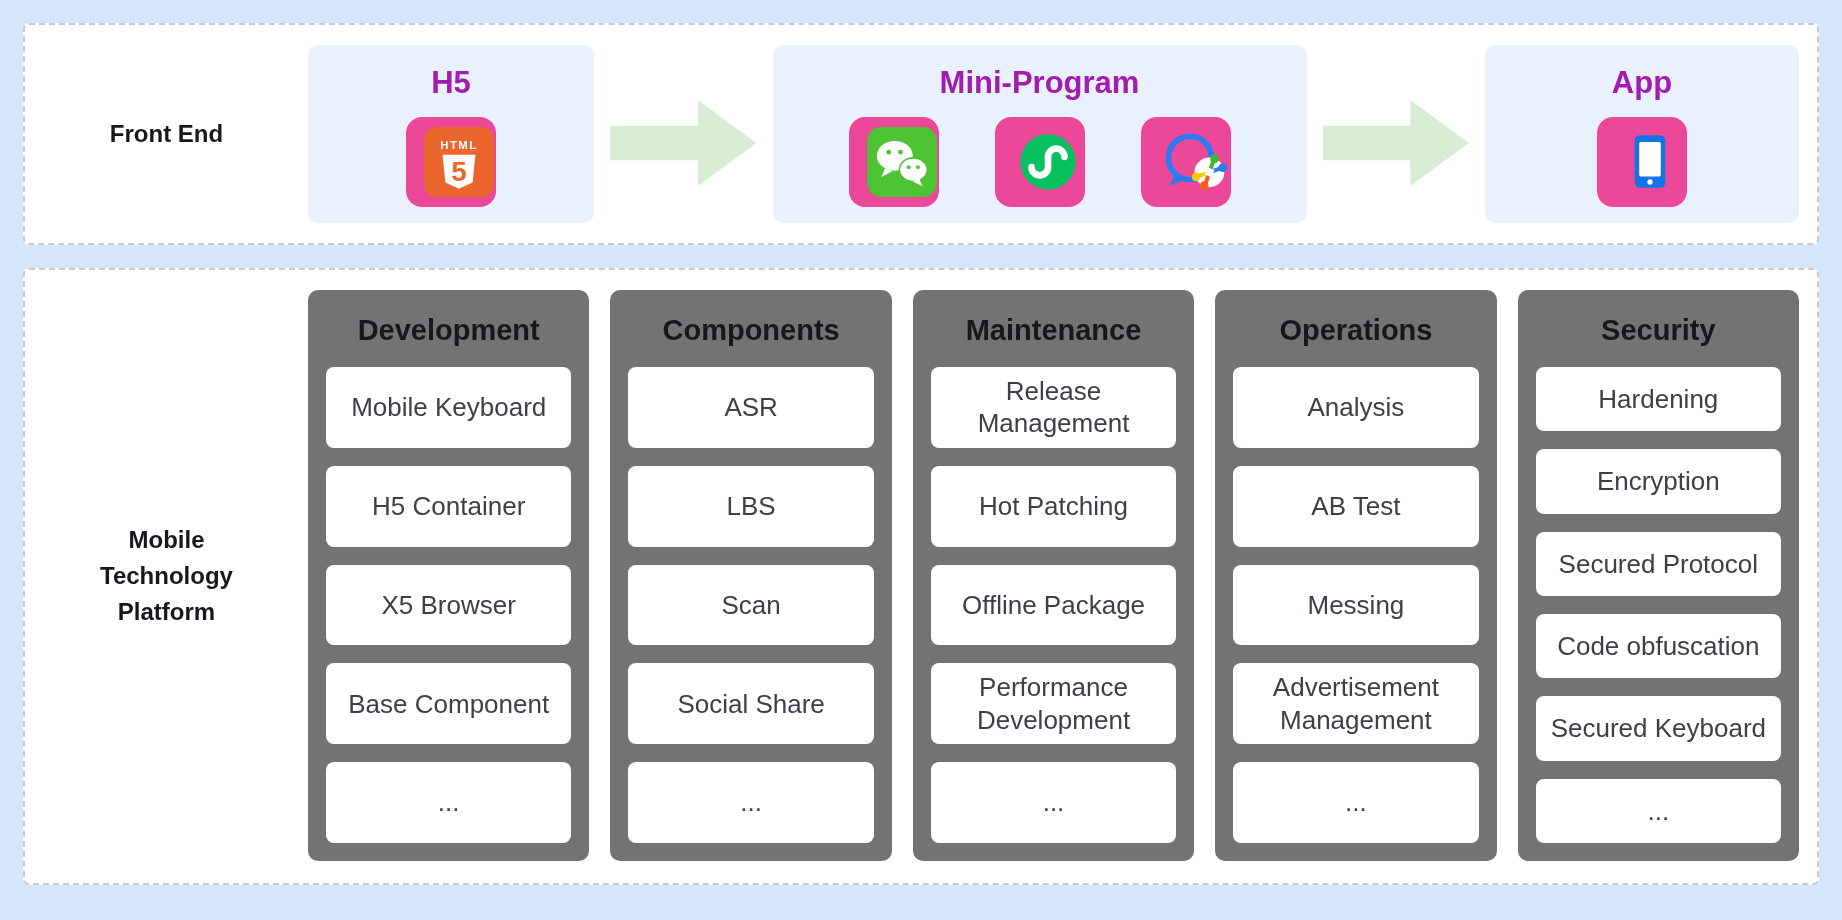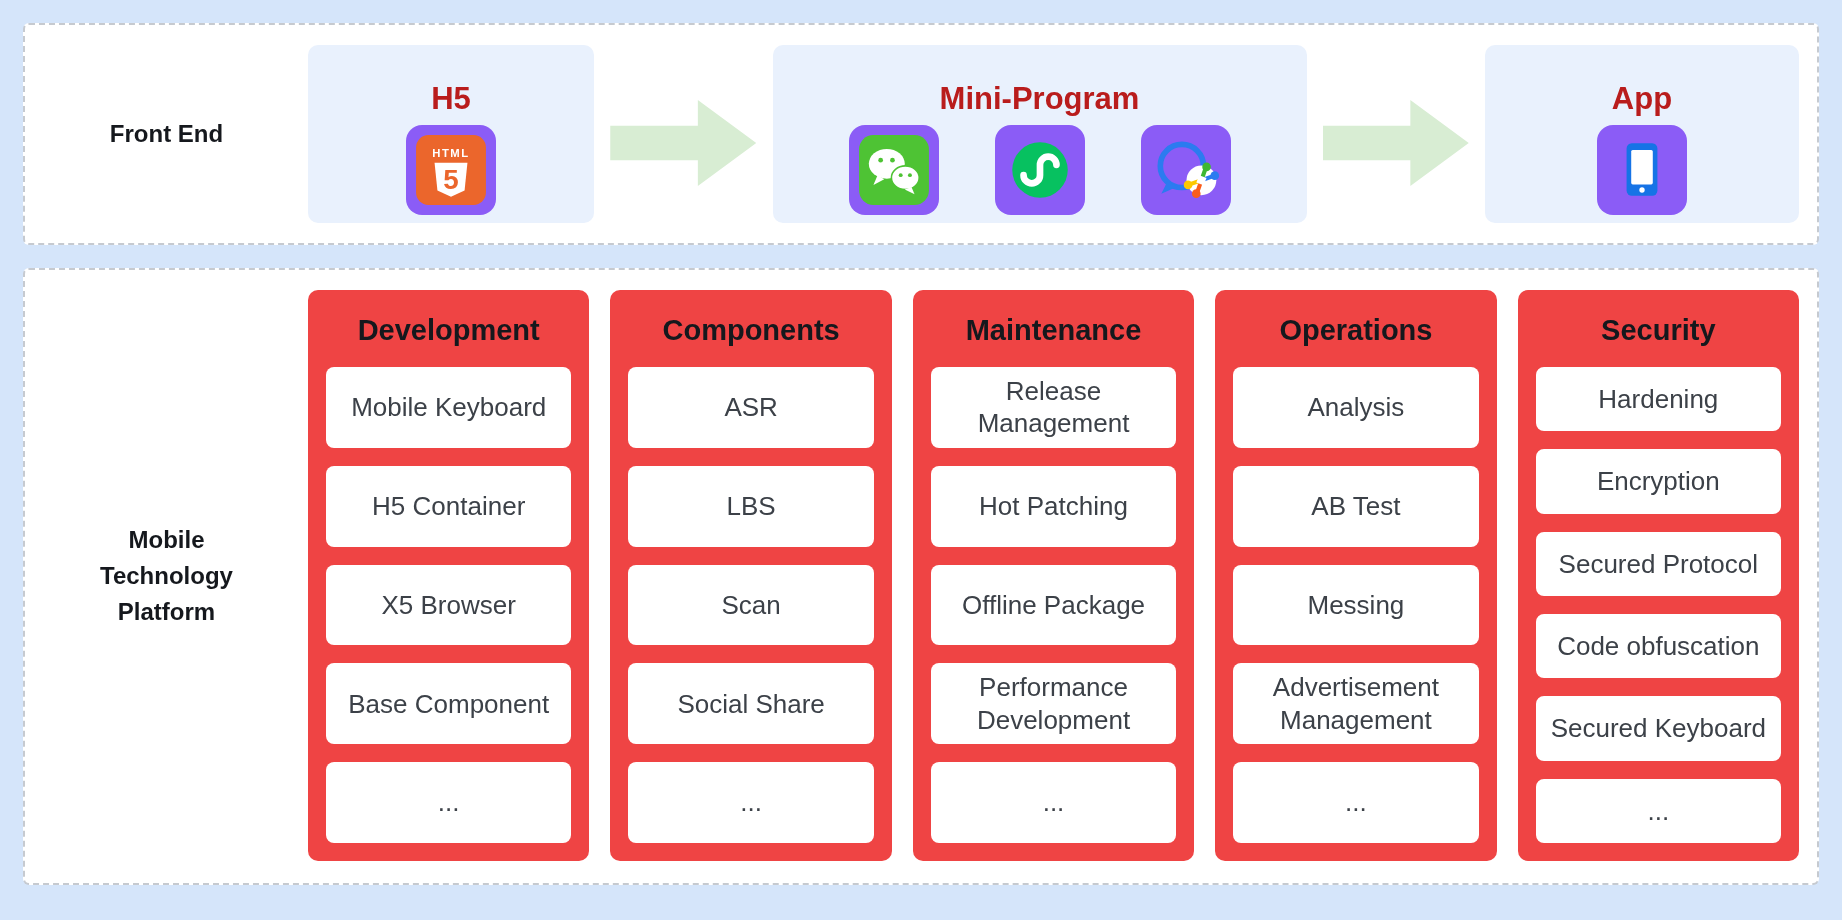--- a/index.html
+++ b/index.html
@@ -52,34 +52,34 @@
     flex-direction:column;
     align-items:center;
     padding-top:14px;
   }
   .node-h5{width:286px;}
   .node-mp{width:534px;}
   .node-app{width:314px;}
   .node-title{
     font-size:31px;
     font-weight:bold;
-    color:#b91c1c;
-    margin-top:22px;
+    color:#a21caf;
+    margin-top:6px;
   }
   .icon-row{
     flex:1;
     display:flex;
     align-items:center;
     gap:56px;
   }
   .icon-box{
     width:90px;height:90px;
-    background:#8b5cf6;
+    background:#ec4899;
     border-radius:16px;
-    display:flex;align-items:center;justify-content:center;
+    display:flex;align-items:center;justify-content:flex-end;
   }
   svg.icon{width:74px;height:74px;display:block;}
   .arrow-gap{
     flex:1;
     display:flex;
     align-items:center;
     justify-content:center;
   }
   .arrow{
     width:146px;height:86px;
@@ -87,21 +87,21 @@
     background:#d8edd3;
     clip-path:polygon(0 30%,60% 30%,60% 0,100% 50%,60% 100%,60% 70%,0 70%);
   }
   .columns{
     flex:1;
     display:flex;
     gap:21px;
   }
   .column{
     flex:1;
-    background:#ef4444;
+    background:#737373;
     border-radius:10px;
     padding:18px;
     display:flex;
     flex-direction:column;
   }
   .col-header{
     text-align:center;
     font-size:29px;
     font-weight:bold;
     color:#15181d;

